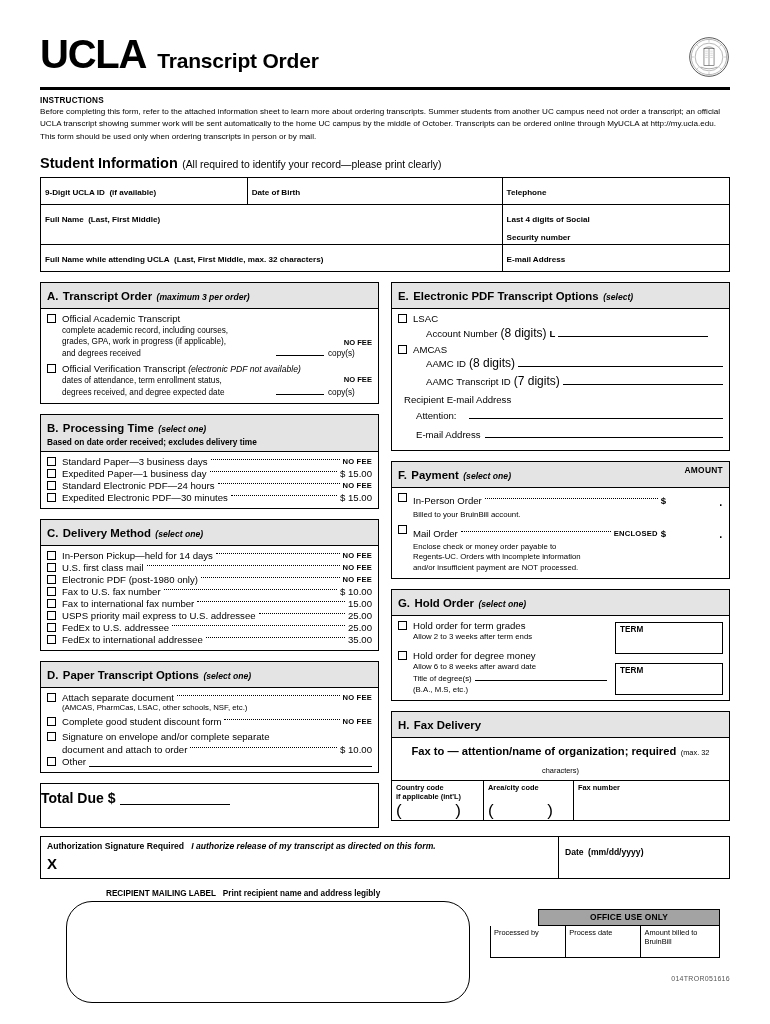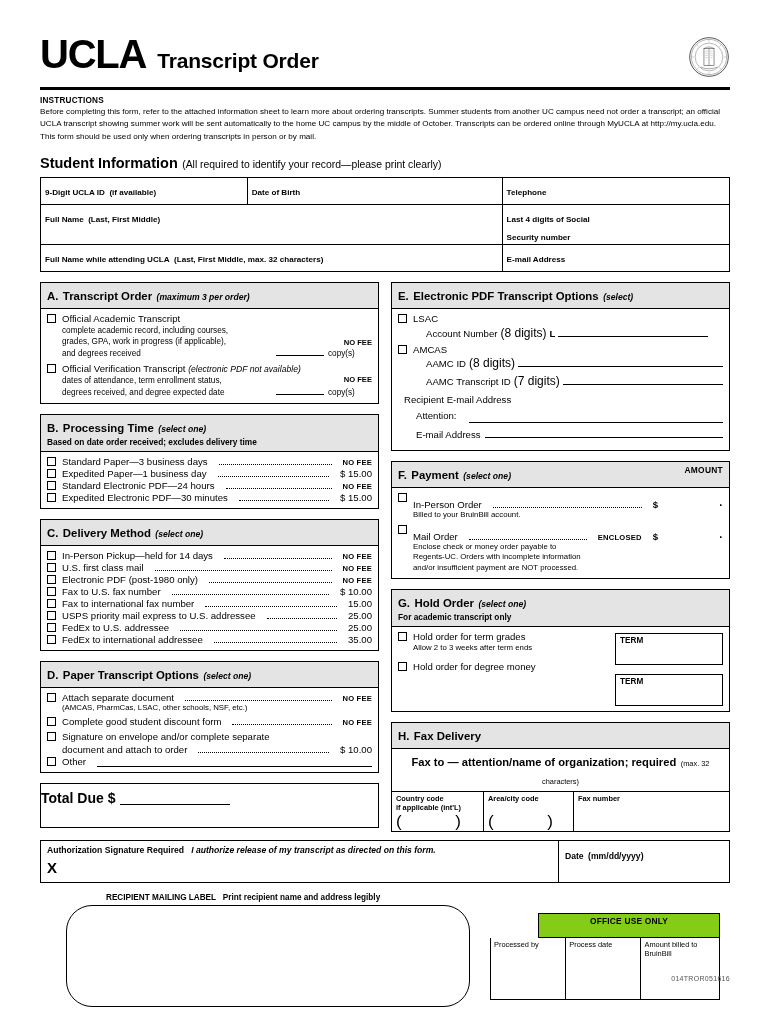--- a/index.html
+++ b/index.html
@@ -57,21 +57,21 @@
     border: 1.6px solid #000; background: #fff;
     flex: 0 0 auto; margin-top: 1px;
   }
   .row { display: flex; align-items: flex-start; gap: 6px; }
   .row + .row { margin-top: 1px; }
   .lbl { font-size: 9.6px; line-height: 1.28; }
   .sublbl { font-size: 7.8px; line-height: 1.33; }
   .ital { font-style: italic; }
 
   
-  .leader { display: flex; align-items: flex-end; width: 100%; gap: 11px; }
+  .leader { display: flex; align-items: center; width: 100%; gap: 3px; }
   .leader .txt { font-size: 9.6px; white-space: nowrap; }
   .leader .dots {
     flex: 1 1 auto; border-bottom: 1.4px dotted #000;
     transform: translateY(-2px); min-width: 6px;
   }
   .leader .fee { font-size: 7.6px; font-weight: bold; white-space: nowrap; letter-spacing: 0.2px; }
   .leader .amtv { font-size: 9.6px; white-space: nowrap; }
   .amt-col { display: inline-block; width: 54px; text-align: right; }
 
   
@@ -114,22 +114,22 @@
   .auth .x { font-size: 15px; font-weight: bold; margin-top: 4px; }
   .auth .dlab { font-size: 8.6px; font-weight: bold; }
 
   
   .bottom { display: flex; margin-top: 10px; gap: 20px; }
   .ml { width: 430px; padding-left: 26px; }
   .ml-cap { font-size: 8.2px; font-weight: bold; margin-bottom: 3px; padding-left: 40px; }
   .ml-cap .reg { font-weight: bold; }
   .ml-box { border: 1.6px solid #000; border-radius: 26px; height: 102px; }
   .ou { width: 230px; margin-top: 20px; }
-  .ou-hd { border: 1px solid #000; background: #84cc16; text-align: center; font-size: 8.4px; font-weight: bold; padding: 2px 0 11px 0; letter-spacing: 0.2px; margin-left: 48px; }
-  .ou-cells { display: flex; border: 1px solid #000; border-top: none; height: 62px; justify-content: space-between; }
+  .ou-hd { border: 1px solid #000; background: #a3a3a3; text-align: center; font-size: 8.4px; font-weight: bold; padding: 2px 0 3px 0; letter-spacing: 0.2px; margin-left: 48px; }
+  .ou-cells { display: flex; border: 1px solid #000; border-top: none; height: 32px; justify-content: space-between; }
   .ou-cells .c { border-right: 1px solid #000; padding: 2px 3px; font-size: 7.4px; }
   .ou-cells .c:last-child { border-right: none; }
   .ou-cells .c1 { width: 33%; }
   .ou-cells .c2 { width: 33%; }
   .ou-cells .c3 { width: 34%; }
 
   .footcode { position: absolute; right: 40px; bottom: 42px; font-size: 7px; color: #555; letter-spacing: 0.3px; }
 </style>
 </head>
 <body>
@@ -476,21 +476,21 @@
             <span class="tiny">(8 digits)</span>
             <span class="ul-fill" style="flex:1 1 auto"></span>
           </div>
           <div style="padding-left:28px;display:flex;align-items:baseline;gap:3px;margin-top:3px">
             <span class="e-row">AAMC Transcript ID</span>
             <span class="tiny">(7 digits)</span>
             <span class="ul-fill" style="flex:1 1 auto"></span>
           </div>
 
           <div class="e-row" style="padding-left:6px;margin-top:3px">Recipient E-mail Address</div>
-          <div style="padding-left:18px;display:flex;align-items:flex-end;gap:12px;margin-top:2px">
+          <div style="padding-left:18px;display:flex;align-items:flex-start;gap:12px;margin-top:2px">
             <span class="e-row">Attention:</span>
             <span class="ul-fill" style="flex:1 1 auto"></span>
           </div>
           <div style="padding-left:18px;display:flex;align-items:baseline;gap:4px;margin-top:5px">
             <span class="e-row">E-mail Address</span>
             <span class="ul-fill" style="flex:1 1 auto"></span>
           </div>
 
         </div>
       </div>
@@ -532,35 +532,42 @@
           </div>
 
         </div>
       </div>
 
       <div class="box">
         <div class="box-hd">
           <span class="t">G.</span>
           <span class="t">Hold Order</span>
           <span class="i">(select one)</span>
-          <span class="sub">For academic transcript only</span>
         </div>
         <div class="box-bd">
           <div class="g-wrap">
             <div class="g-left">
 
               <div class="row">
                 <span class="cb"></span>
                 <span class="lbl">Hold order for term grades</span>
               </div>
               <div class="sublbl" style="padding-left:15px;margin-bottom:7px">Allow 2 to 3 weeks after term ends</div>
 
               <div class="row">
                 <span class="cb"></span>
                 <span class="lbl">Hold order for degree money</span>
+              </div>
+              <div style="padding-left:15px">
+                <div class="sublbl">Allow 6 to 8 weeks after award date</div>
+                <div style="display:flex;align-items:baseline;gap:3px">
+                  <span class="sublbl">Title of degree(s)</span>
+                  <span style="flex:1 1 auto;border-bottom:1.1px solid #000;height:9px"></span>
+                </div>
+                <div class="sublbl">(B.A., M.S, etc.)</div>
               </div>
 
             </div>
             <div class="g-right">
               <div class="termbox">
                 <span>TERM</span>
               </div>
               <div class="termbox">
                 <span>TERM</span>
               </div>

